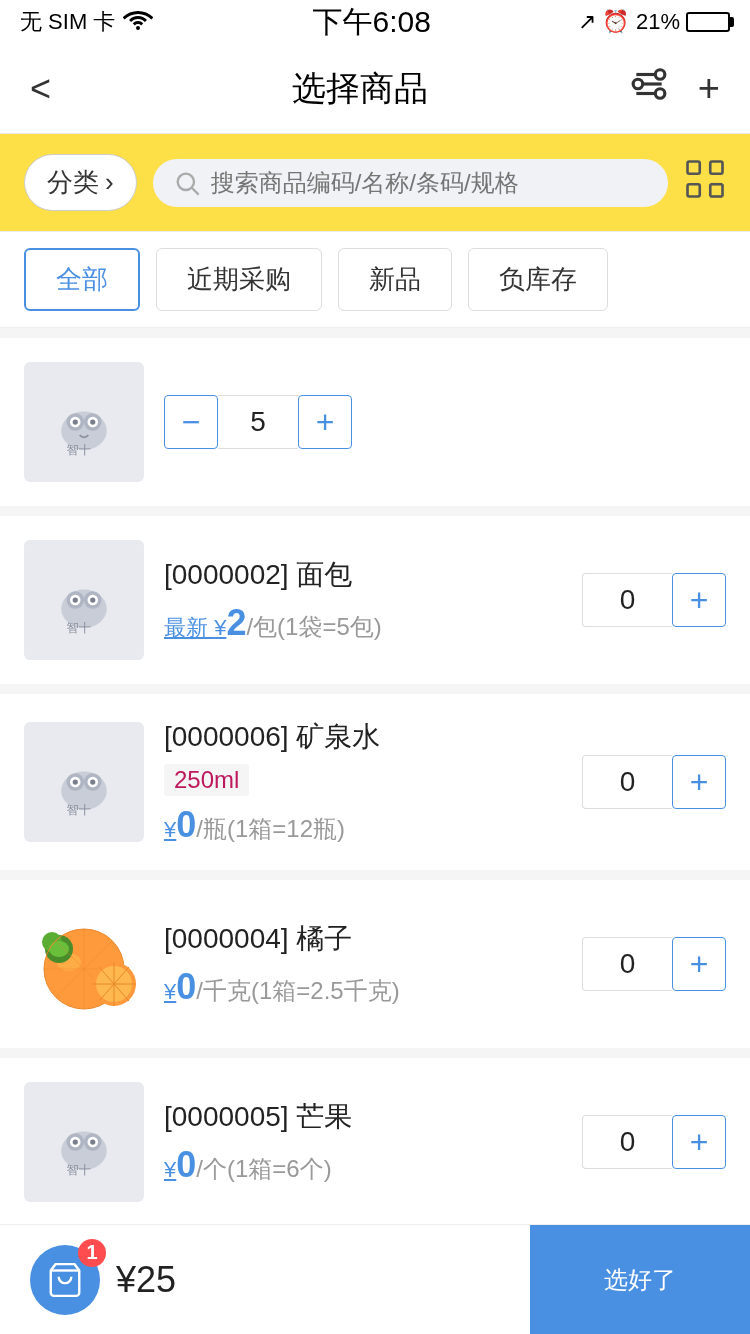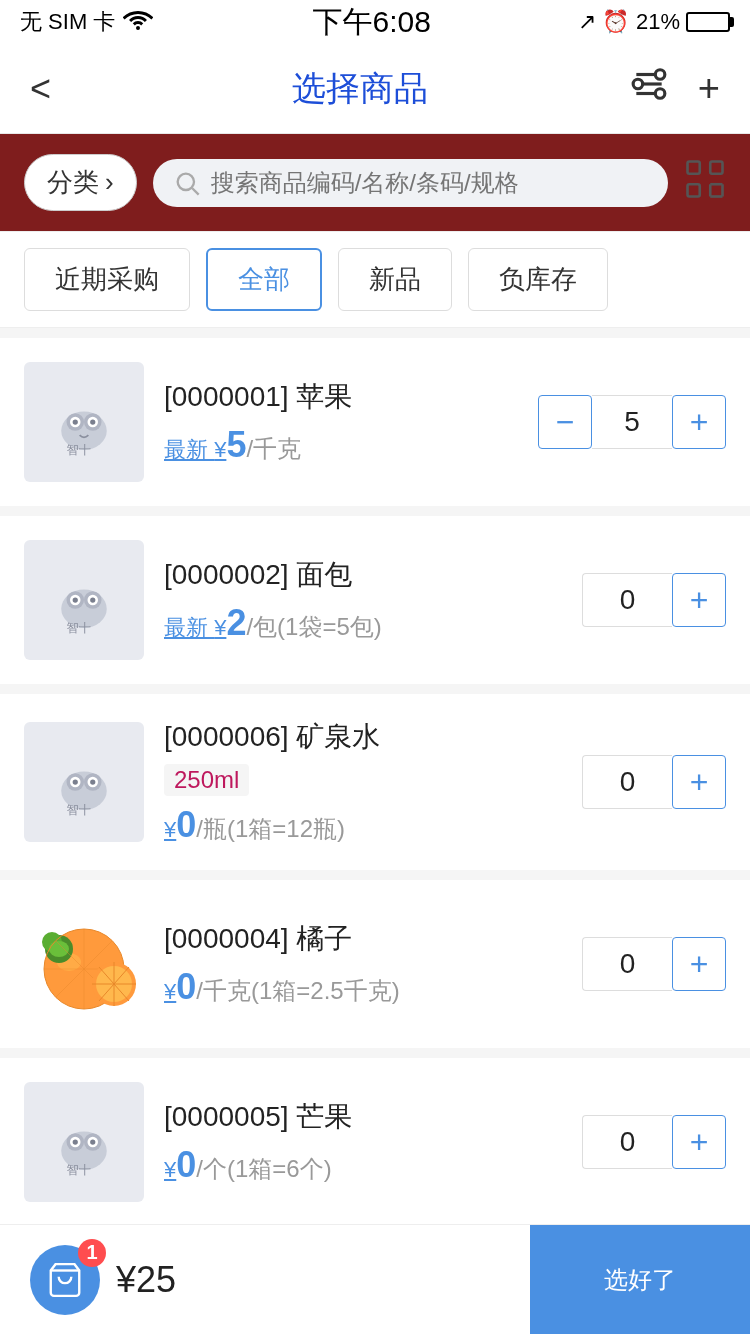--- a/index.html
+++ b/index.html
@@ -54,32 +54,32 @@
     }
     .nav-back {
       font-size: 36px;
       color: #333;
       cursor: pointer;
       width: 60px;
     }
     .nav-title {
       font-size: 34px;
       font-weight: 500;
-      color: #1d4ed8;
+      color: #000000;
     }
     .nav-actions { display: flex; align-items: center; gap: 30px; }
     .nav-filter-icon, .nav-add-icon {
       font-size: 38px;
       color: #333;
       cursor: pointer;
     }
 
     
     .filter-bar {
-      background: #7f1d1d;
+      background: #fde047;
       padding: 20px 24px;
       display: flex;
       align-items: center;
       gap: 16px;
       border-bottom: 1px solid #eee;
     }
     .category-btn {
       border: 1px solid #ccc;
       border-radius: 30px;
       padding: 10px 22px;
@@ -383,22 +383,22 @@
       <rect x="2" y="15" width="7" height="7" rx="1"></rect>
       <line x1="15" y1="15" x2="22" y2="15"></line>
         <line x1="22" y1="15" x2="22" y2="22"></line>
         <line x1="15" y1="22" x2="22" y2="22"></line>
         <line x1="15" y1="15" x2="15" y2="22"></line>
     </svg>
   </span>
 </div>
 
 <div class="tabs-bar">
+  <button class="tab-item active">全部</button>
   <button class="tab-item">近期采购</button>
-  <button class="tab-item active">全部</button>
   <button class="tab-item">新品</button>
   <button class="tab-item">负库存</button>
 </div>
 
 <div class="product-list" id="product-list">
 
   <div class="product-item">
     <div class="product-img">
       <div class="owl-placeholder">
         <svg class="owl-svg" width="70" height="70" viewBox="0 0 80 80" fill="none">
@@ -407,27 +407,20 @@
           <circle cx="50" cy="40" r="10" fill="#b0b5c3"></circle>
           <circle cx="30" cy="40" r="6" fill="white"></circle>
           <circle cx="50" cy="40" r="6" fill="white"></circle>
           <circle cx="30" cy="40" r="3" fill="#7a7f8e"></circle>
           <circle cx="50" cy="40" r="3" fill="#7a7f8e"></circle>
           <path d="M35 55 Q40 60 45 55" stroke="#8a8f9e" stroke-width="2" fill="none"></path>
           <text x="20" y="76" font-size="14" fill="#8a8f9e" font-family="sans-serif">智十</text>
         </svg>
       </div>
     </div>
-    <div class="product-info">
-      <div class="product-name">[0000001] 苹果</div>
-      <div class="product-price">
-        <span class="price-label">最新 </span>
-        <span style="color:#4a90e2;font-size:22px;text-decoration:underline">¥</span><span class="price-num">5</span><span class="price-unit">/千克</span>
-      </div>
-    </div>
     <div class="qty-control">
       <button class="qty-btn qty-minus">−</button>
       <input class="qty-input" type="text" value="5" style="">
       <button class="qty-btn qty-plus">+</button>
     </div>
   </div>
 
   <div class="product-item">
     <div class="product-img">
       <div class="owl-placeholder">

